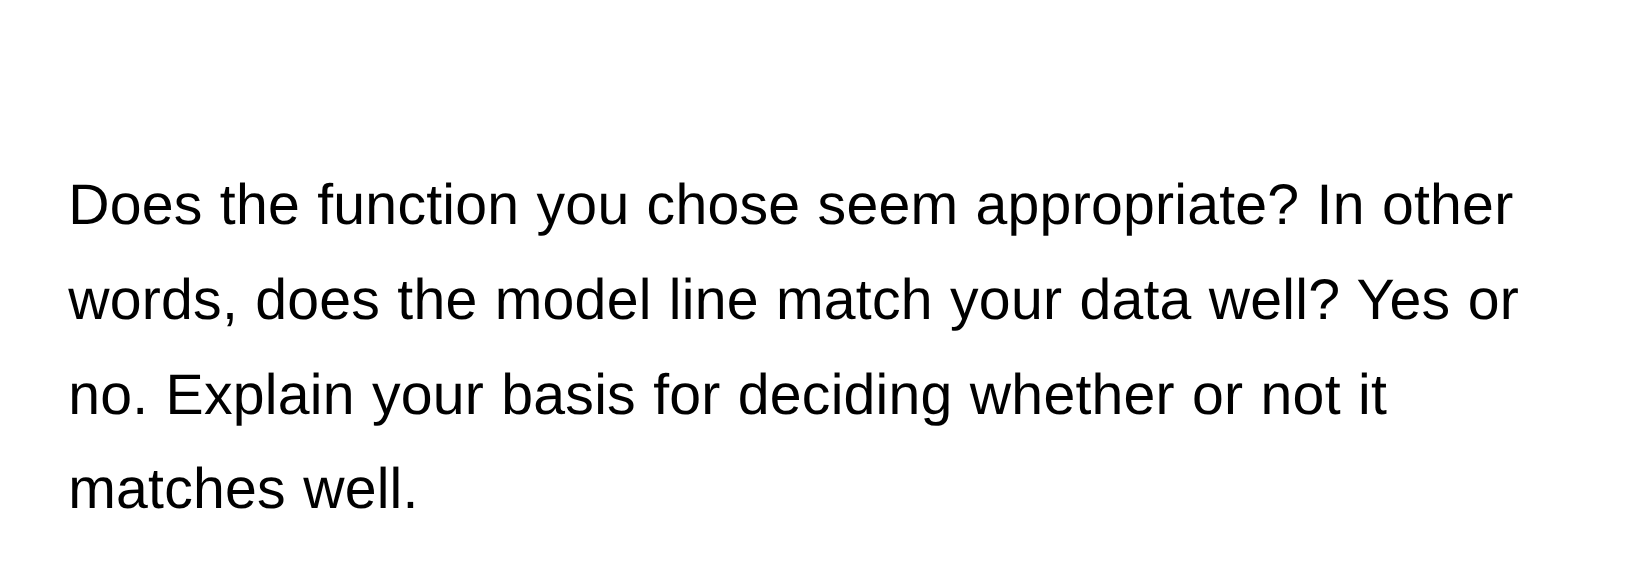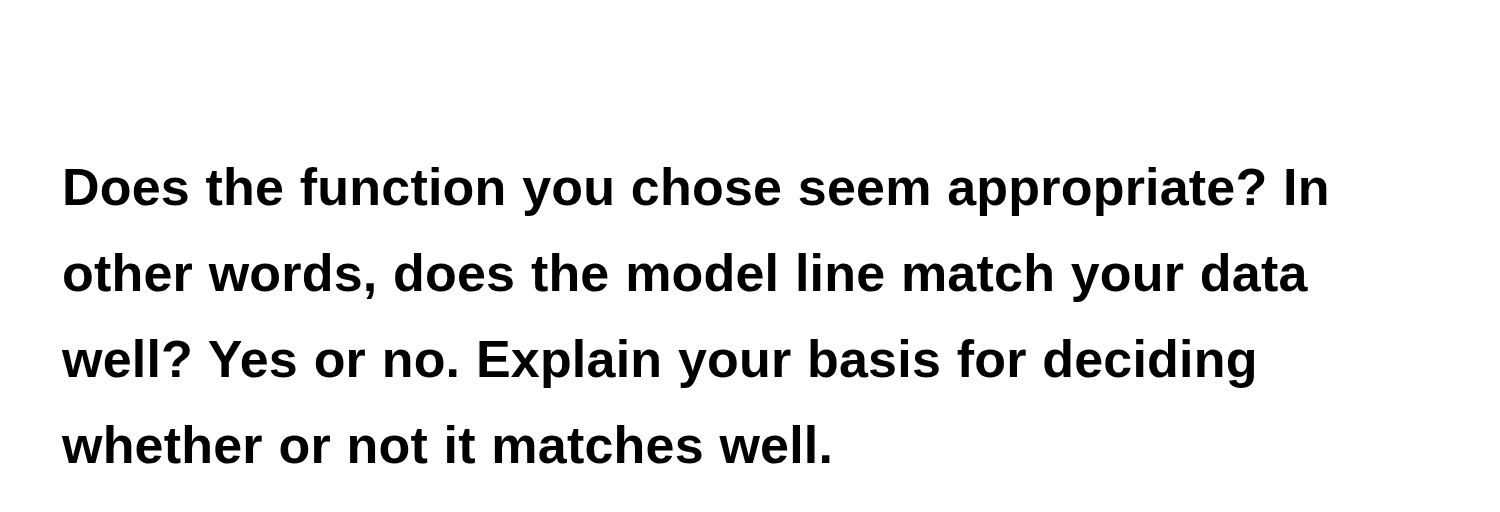--- a/index.html
+++ b/index.html
@@ -14,21 +14,21 @@
     .page {
       box-sizing: border-box;
       width: 1500px;
       height: 512px;
       padding: 92px 62px 0 62px;
     }
     .paragraph {
       color: #000000;
       font-size: 52px;
       line-height: 86px;
-      font-weight: 700;
+      font-weight: 400;
       letter-spacing: 0.2px;
       word-spacing: 1px;
     }
   </style>
 </head>
 <body>
 
 <div class="page">
   <p class="paragraph">Does the function you chose seem appropriate? In other words, does the model line match your data well? Yes or no. Explain your basis for deciding whether or not it matches well.</p>
 </div>

